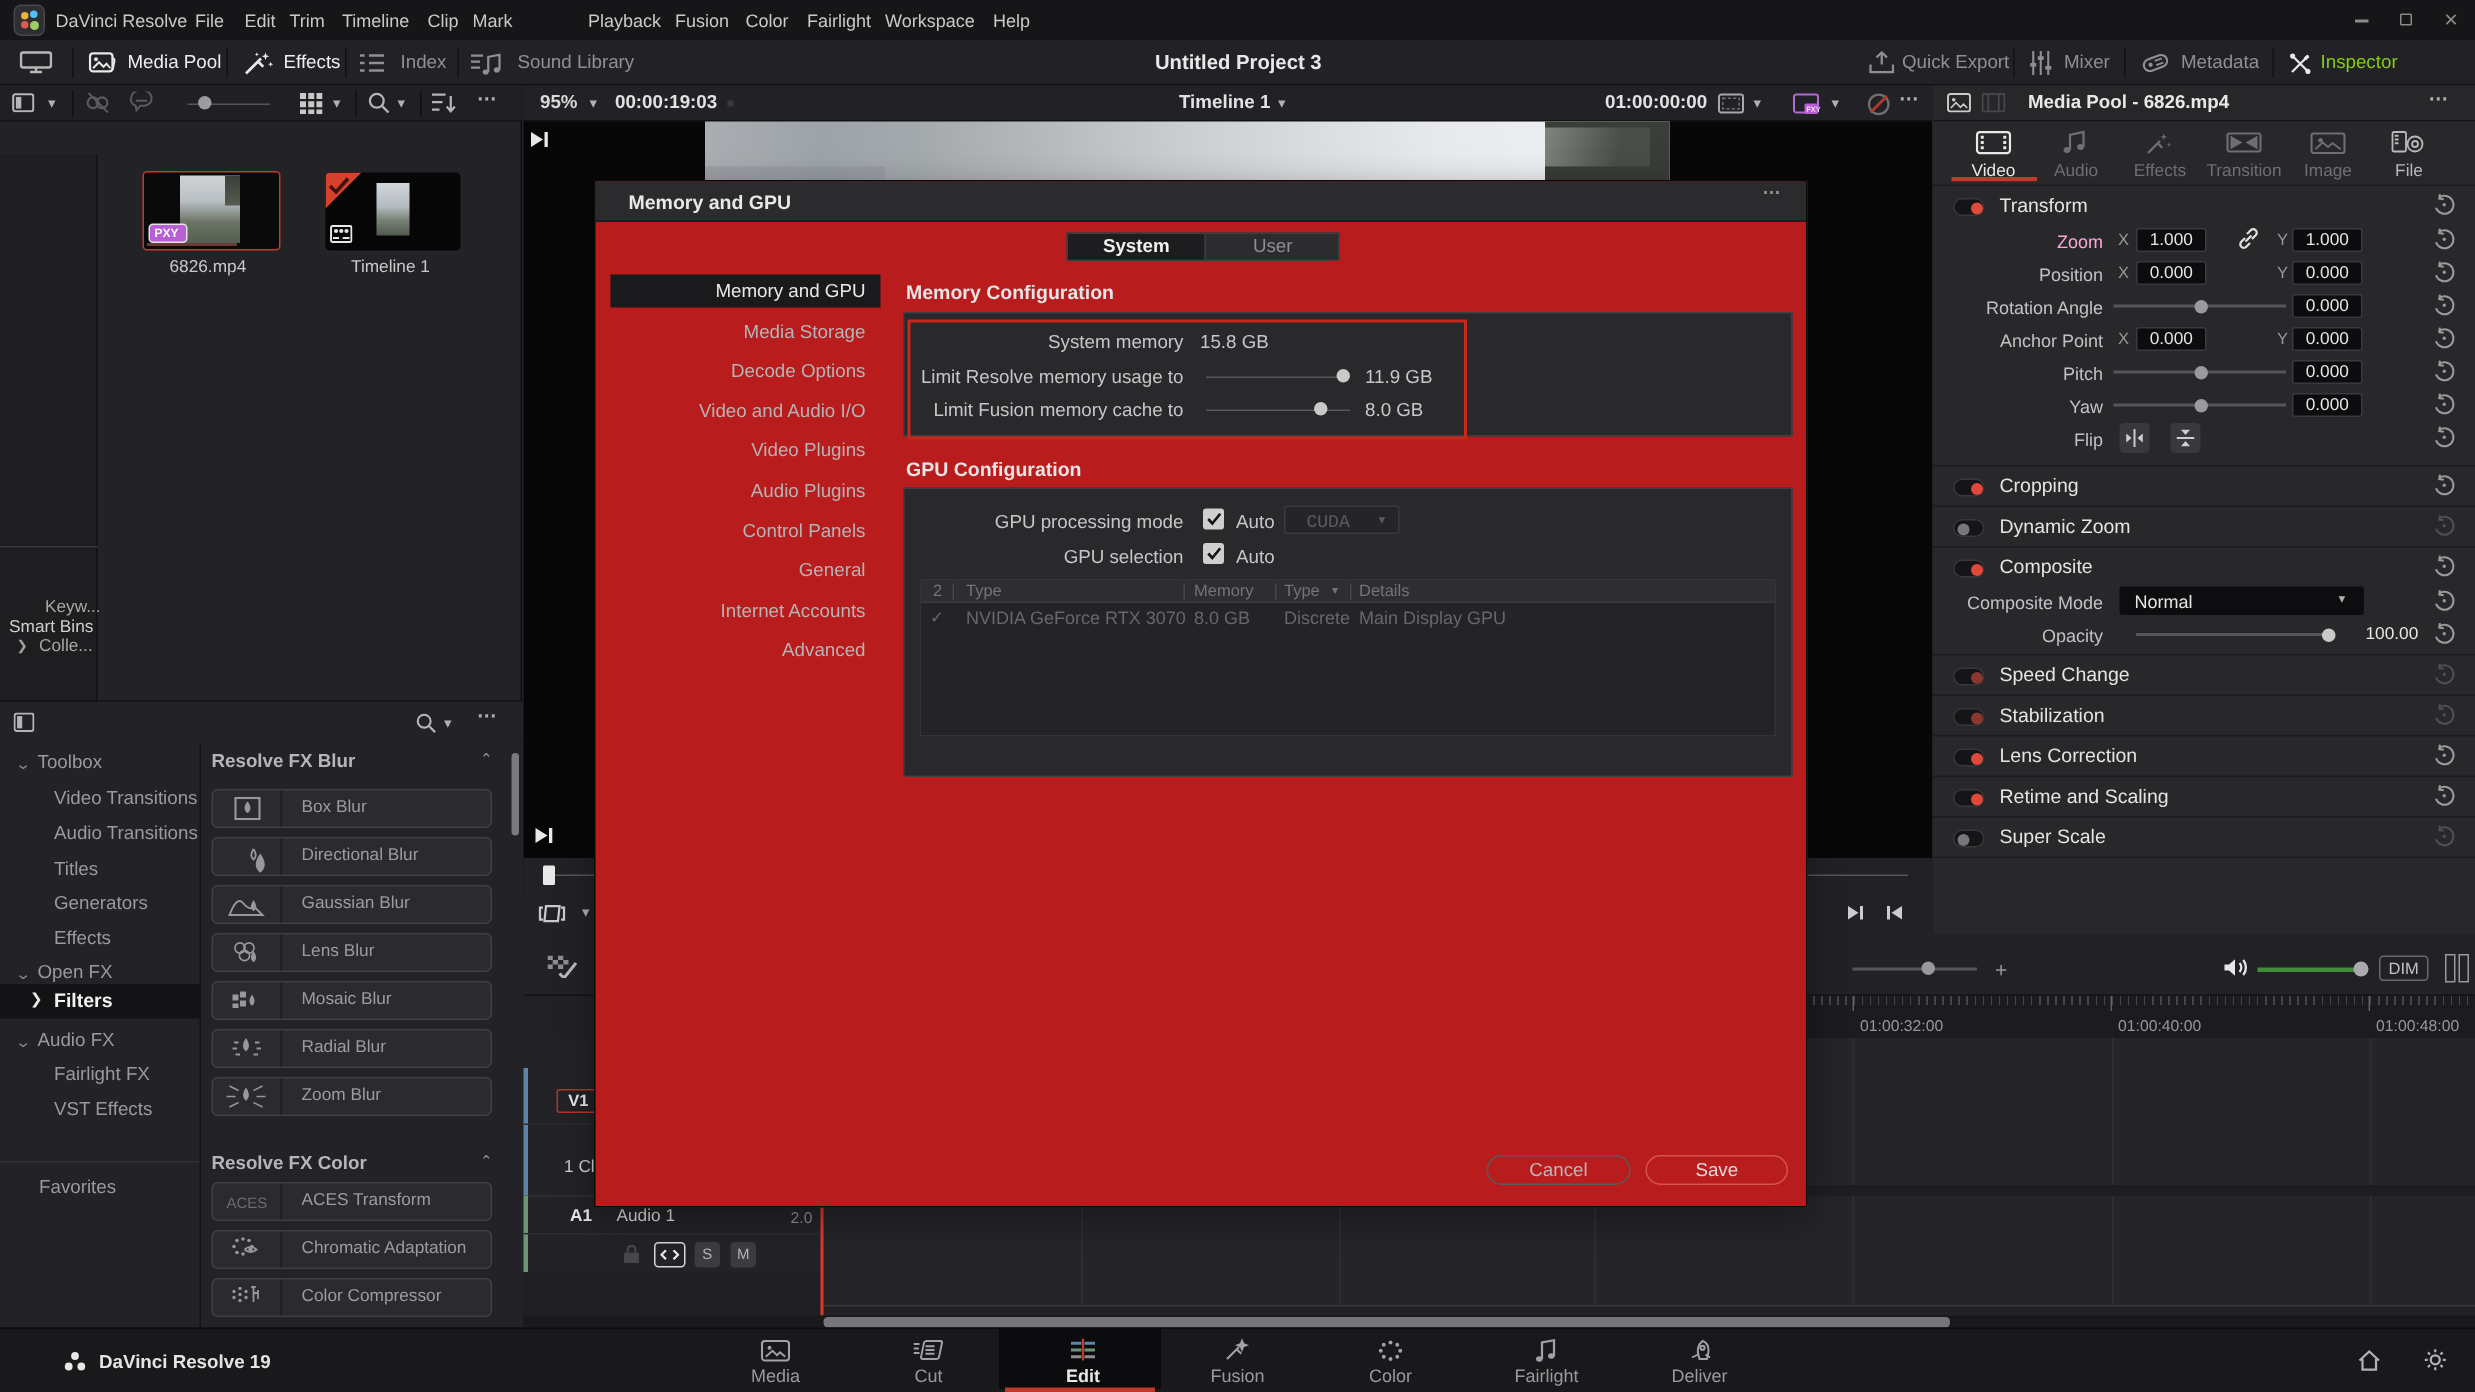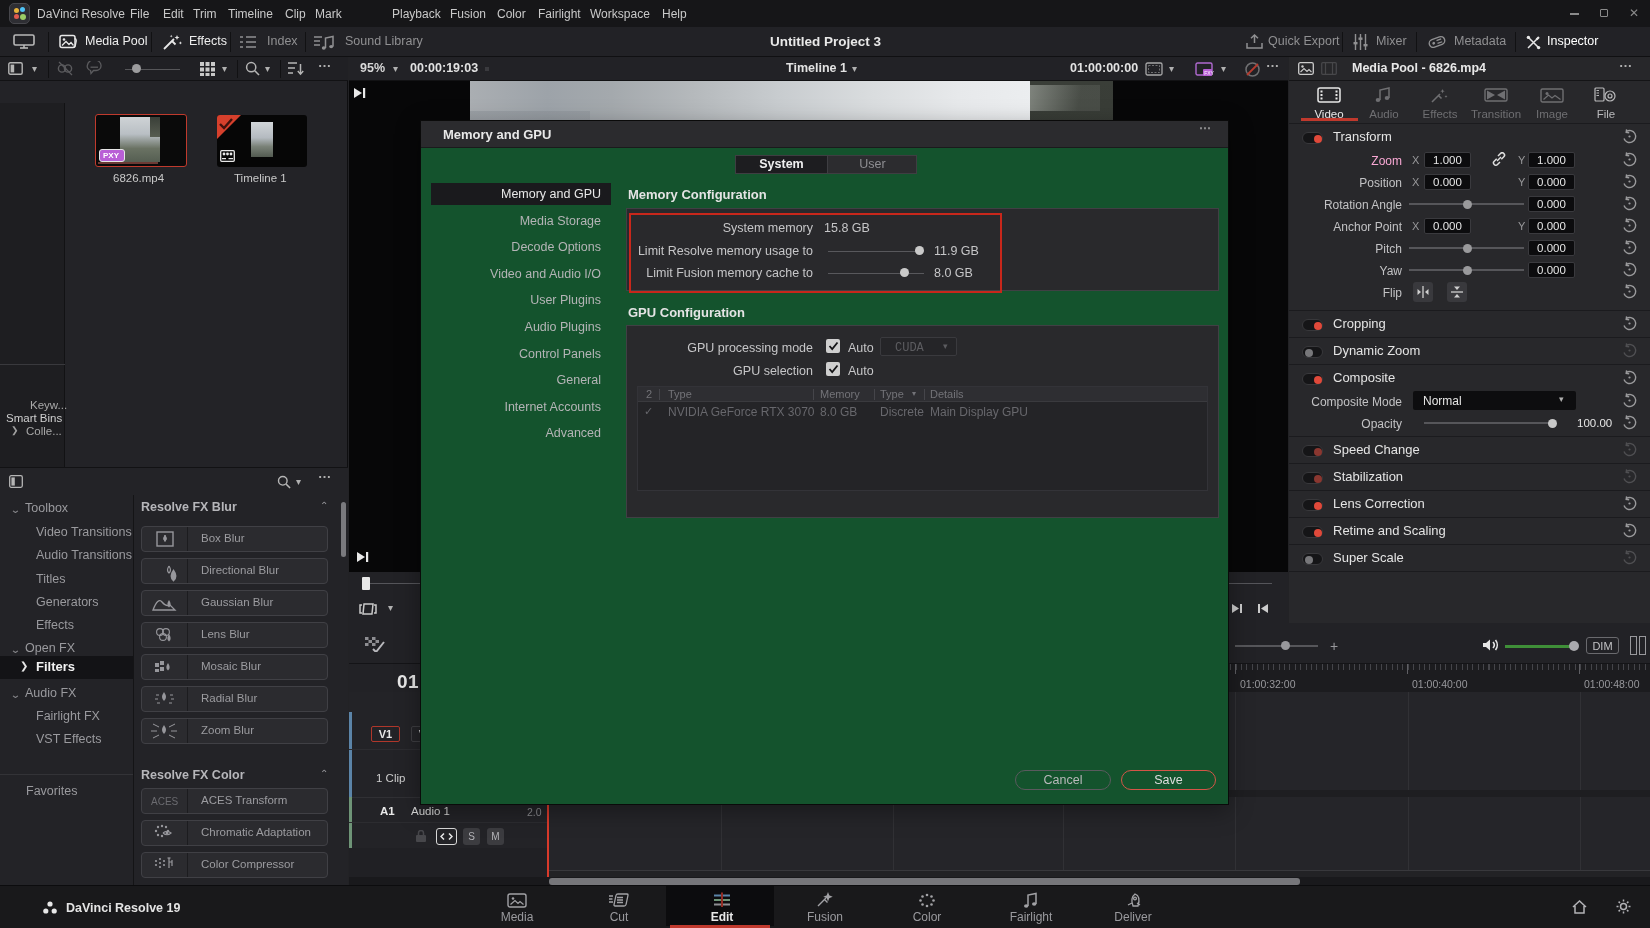--- a/index.html
+++ b/index.html
@@ -119,21 +119,21 @@
     <div class="txt" style="left:1454px;top:7px;font-size:12.5px;color:#909092;">Metadata</div>
     <div class="sep" style="left:1515px;top:5px;height:20px;"></div>
     <svg class="abs" style="left:1526px;top:8px;" width="15" height="15" viewBox="0 0 15 15">
       <g stroke="#e8e8e8" stroke-width="1.5">
         <path d="M2 2 L13 13 M13 2 L2 13"></path>
       </g>
       <circle cx="2.4" cy="2.4" r="1.7" fill="#e8e8e8"></circle>
       <circle cx="12.6" cy="12.6" r="1.7" fill="#e8e8e8"></circle>
       <path d="M10.5 4.5 L12.8 2.2" stroke="#e8e8e8" stroke-width="2.2"></path>
     </svg>
-    <div class="txt" style="left:1547px;top:7px;font-size:12.5px;color:#ffffff;">Inspector</div>
+    <div class="txt" style="left:1547px;top:7px;font-size:12.5px;color:#84cc16;">Inspector</div>
     <div class="abs" style="left:1615px;top:34px;width:15px;height:15px;border:1.4px solid #909092;border-radius:2px;">
       <span class="txt" style="left:2.5px;top:1px;font-size:9px;color:#909092;">⌄</span>
     </div>
   </div>
 
   <div class="abs" id="leftpanel" style="left:0;top:57px;width:348px;height:438px;background:#232327;border-right:1px solid #0e0e10;">
 
     <div class="abs" style="left:0;top:0;width:348px;height:24px;background:#202024;border-bottom:1px solid #121214;">
       <svg class="abs" style="left:8px;top:5px;" width="15" height="13" viewBox="0 0 15 13">
         <rect x="0.8" y="0.8" width="13.4" height="11.4" rx="1.5" fill="none" stroke="#b5b5b5" stroke-width="1.4"></rect>
@@ -800,35 +800,35 @@
         </div>
 <div class="abs" style="left:114px;top:136px;width:17px;height:17px;background:#3c3c40;border-radius:3px;text-align:center;line-height:17px;font-size:10px;color:#b4b4b8;">S</div>
 <div class="abs" style="left:138px;top:136px;width:17px;height:17px;background:#3c3c40;border-radius:3px;text-align:center;line-height:17px;font-size:10px;color:#b4b4b8;">M</div>
 </div>
 <div class="abs" style="left:0;top:225px;width:198px;height:29px;background:#202024;"></div>
 <div class="abs" style="left:198px;top:41px;width:2px;height:213px;background:#d93a2b;"></div>
 <div class="abs" style="left:0;top:254px;width:1301px;height:8px;background:#19191c;"></div>
 <div class="abs" style="left:200px;top:254.5px;width:751px;height:7px;background:#76767a;border-radius:3px;"></div>
   </div>
 
-  <div class="abs" id="dialog" style="left:420px;top:120px;width:809px;height:685px;background:#14532d;border:1px solid #0a0a0a;box-shadow:0 6px 22px rgba(0,0,0,.35);">
+  <div class="abs" id="dialog" style="left:396px;top:120px;width:809px;height:685px;background:#b91c1c;border:1px solid #0a0a0a;box-shadow:0 6px 22px rgba(0,0,0,.35);">
 <div class="abs" style="left:0;top:0;width:807px;height:27px;background:#2b2b2e;border-bottom:1px solid #1a1a1c;">
 <span class="txt" style="left:22px;top:6px;font-size:13px;color:#e8e8e8;font-weight:bold;">Memory and GPU</span>
 <span class="txt" style="left:778px;top:0px;font-size:12px;color:#98989a;letter-spacing:1px;font-weight:bold;">⋯</span>
 </div>
 <div class="abs" style="left:314px;top:34px;width:182px;height:19px;border:1px solid #3e3e42;background:#2c2c2f;">
 <div class="abs" style="left:0;top:0;width:91px;height:17px;background:#1d1d20;text-align:center;line-height:17px;font-size:12.5px;color:#f0f0f0;font-weight:bold;">System</div>
 <div class="abs" style="left:91px;top:0;width:90px;height:17px;text-align:center;line-height:17px;font-size:12.5px;color:#8e8e92;border-left:1px solid #3e3e42;">User</div>
 </div>
 <div class="abs" style="left:10px;top:62px;width:180px;height:22px;background:#1a1a1d;"></div>
 <div class="txt" style="left:0;top:66px;width:180px;text-align:right;font-size:12.5px;color:#e8e8e8;">Memory and GPU</div>
 <div class="txt" style="left:0;top:92.6px;width:180px;text-align:right;font-size:12.5px;color:#b4b4b6;">Media Storage</div>
 <div class="txt" style="left:0;top:119.19999999999999px;width:180px;text-align:right;font-size:12.5px;color:#b4b4b6;">Decode Options</div>
 <div class="txt" style="left:0;top:145.79999999999998px;width:180px;text-align:right;font-size:12.5px;color:#b4b4b6;">Video and Audio I/O</div>
-<div class="txt" style="left:0;top:172.39999999999998px;width:180px;text-align:right;font-size:12.5px;color:#b4b4b6;">User Plugins</div>
+<div class="txt" style="left:0;top:172.39999999999998px;width:180px;text-align:right;font-size:12.5px;color:#b4b4b6;">Video Plugins</div>
 <div class="txt" style="left:0;top:198.99999999999997px;width:180px;text-align:right;font-size:12.5px;color:#b4b4b6;">Audio Plugins</div>
 <div class="txt" style="left:0;top:225.59999999999997px;width:180px;text-align:right;font-size:12.5px;color:#b4b4b6;">Control Panels</div>
 <div class="txt" style="left:0;top:252.19999999999996px;width:180px;text-align:right;font-size:12.5px;color:#b4b4b6;">General</div>
 <div class="txt" style="left:0;top:278.79999999999995px;width:180px;text-align:right;font-size:12.5px;color:#b4b4b6;">Internet Accounts</div>
 <div class="txt" style="left:0;top:305.4px;width:180px;text-align:right;font-size:12.5px;color:#b4b4b6;">Advanced</div>
 <span class="txt" style="left:207px;top:66px;font-size:13px;color:#e4e4e4;font-weight:bold;">Memory Configuration</span>
 <div class="abs" style="left:205px;top:87px;width:593px;height:83px;border:1px solid #404044;background:#29292c;"></div>
 <div class="txt" style="left:205px;top:100px;width:187px;text-align:right;font-size:12.5px;color:#c6c6c8;">System memory</div>
 <span class="txt" style="left:403px;top:100px;font-size:12.5px;color:#c6c6c8;">15.8 GB</span>
 <div class="txt" style="left:205px;top:123px;width:187px;text-align:right;font-size:12.5px;color:#c6c6c8;">Limit Resolve memory usage to</div>

